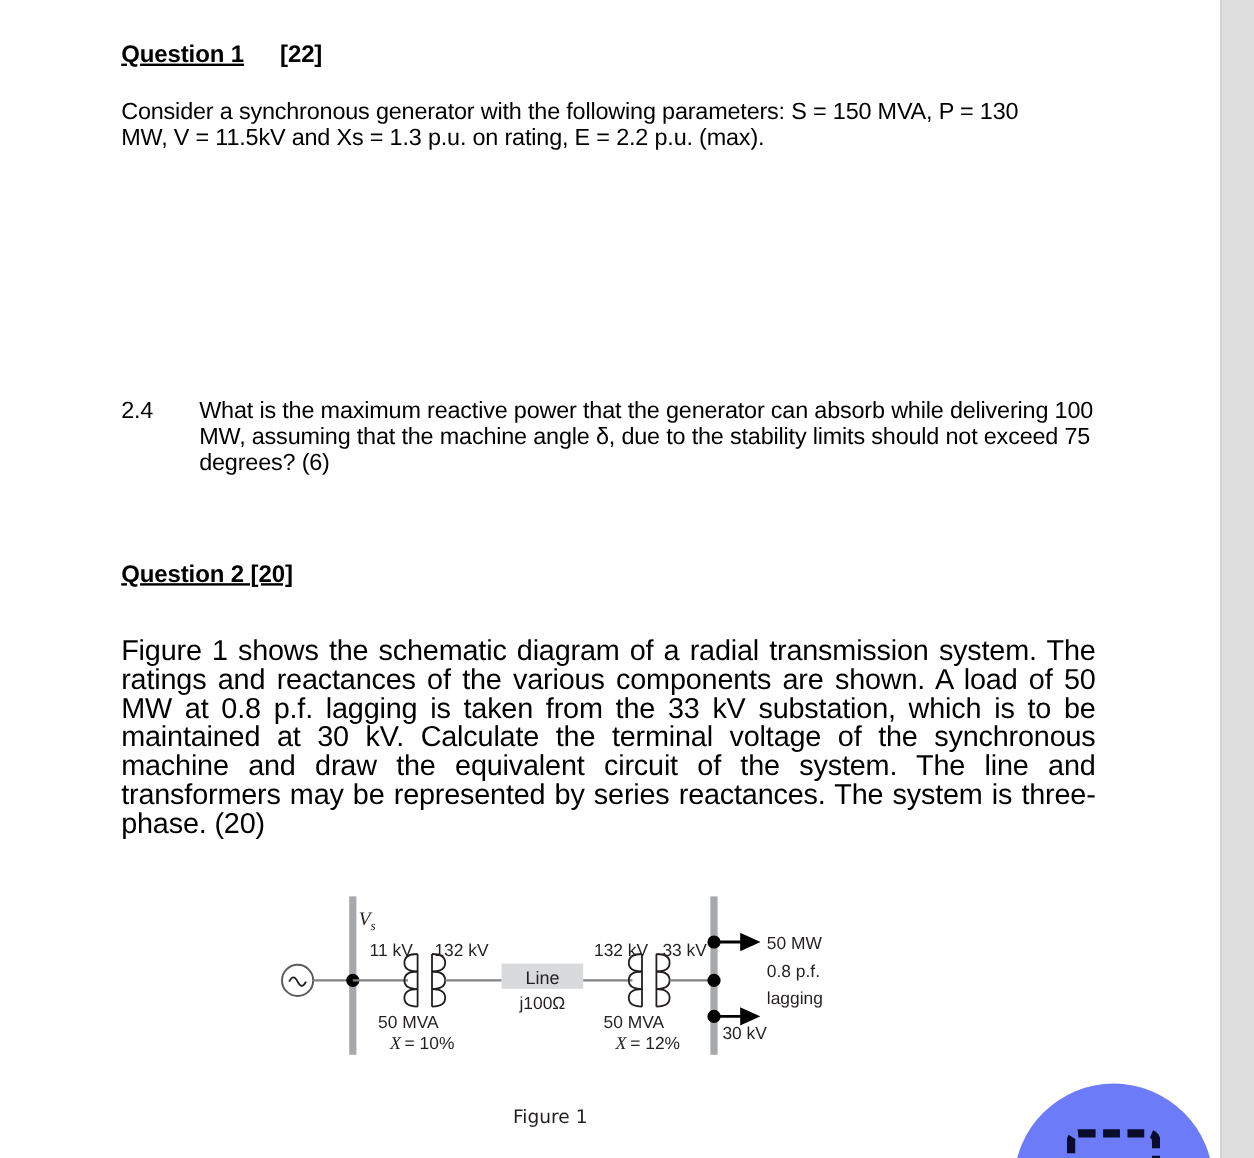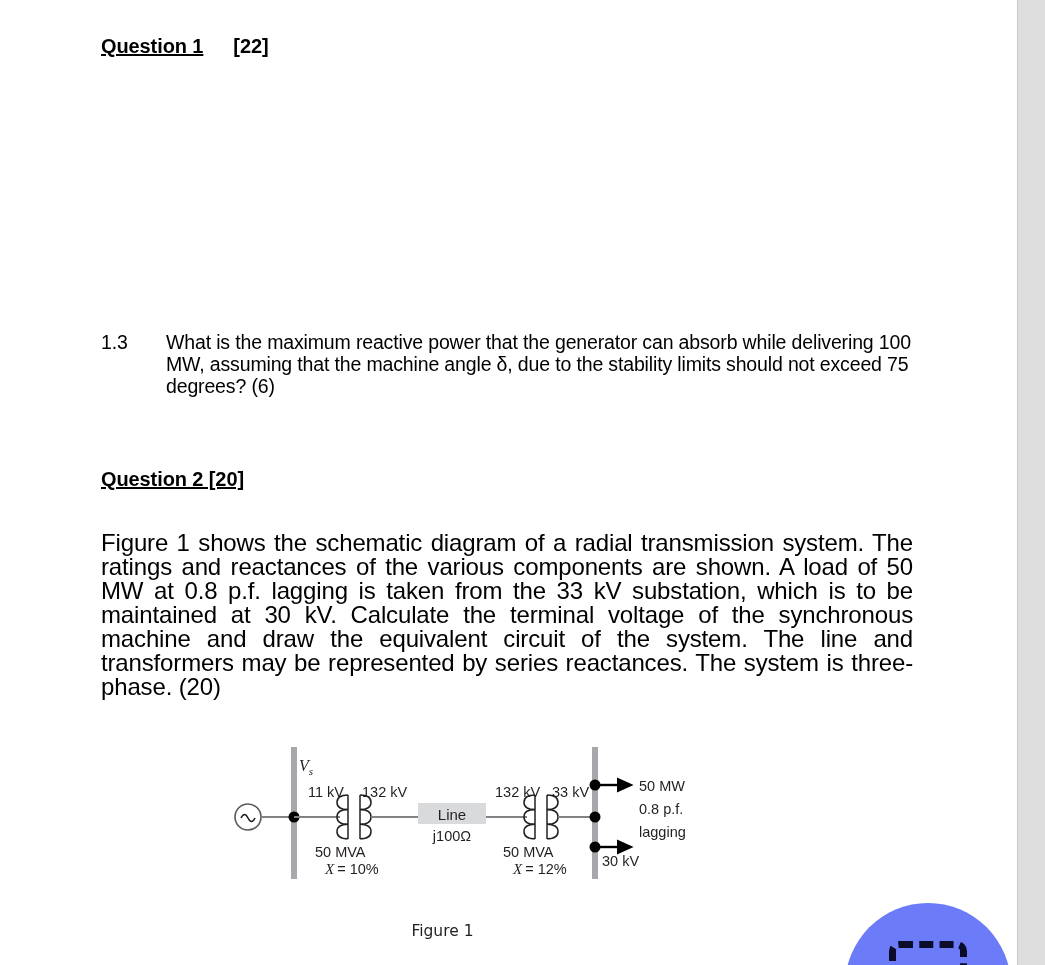--- a/index.html
+++ b/index.html
@@ -104,20 +104,21 @@
   }
   #figure-caption {
     position: absolute;
     left: 0;
     top: 922px;
     width: 885px;
     text-align: center;
     font-size: 15.5px;
     font-family: "DejaVu Sans", sans-serif;
     color: #231f20;
+    padding-left: 16px;
   }
 
   
   #fab {
     position: absolute;
     left: 845px;
     top: 903px;
     width: 166px;
     height: 166px;
     border-radius: 50%;
@@ -136,25 +137,26 @@
 </style>
 </head>
 <body>
 
 <div id="page">
 
   <div class="q-head" id="q1-head">
     <span class="u">Question 1</span><span class="gap"></span><span class="marks">[22]</span>
   </div>
 
+  <div class="para" id="intro-para">Consider a synchronous generator with the following parameters: S = 150 MVA, P = 130 MW, V = 11.5kV and Xs = 1.3 p.u. on rating, E = 2.2 p.u. (max).</div>
 
 
 
   <div class="numbered" id="item-1-3">
-    <span class="num">1.3</span>
+    <span class="num">2.4</span>
     <span class="txt">What is the maximum reactive power that the generator can absorb while delivering 100 MW, assuming that the machine angle δ, due to the stability limits should not exceed 75 degrees? (6)</span>
   </div>
 
   <div class="q-head" id="q2-head">
     <span class="u">Question 2 [20]</span>
   </div>
 
   <div id="q2-para">Figure 1 shows the schematic diagram of a radial transmission system. The ratings and reactances of the various components are shown. A load of 50 MW at 0.8 p.f. lagging is taken from the 33 kV substation, which is to be maintained at 30 kV. Calculate the terminal voltage of the synchronous machine and draw the equivalent circuit of the system. The line and transformers may be represented by series reactances. The system is three-phase. (20)</div>
 
   <div id="figure-wrap">

